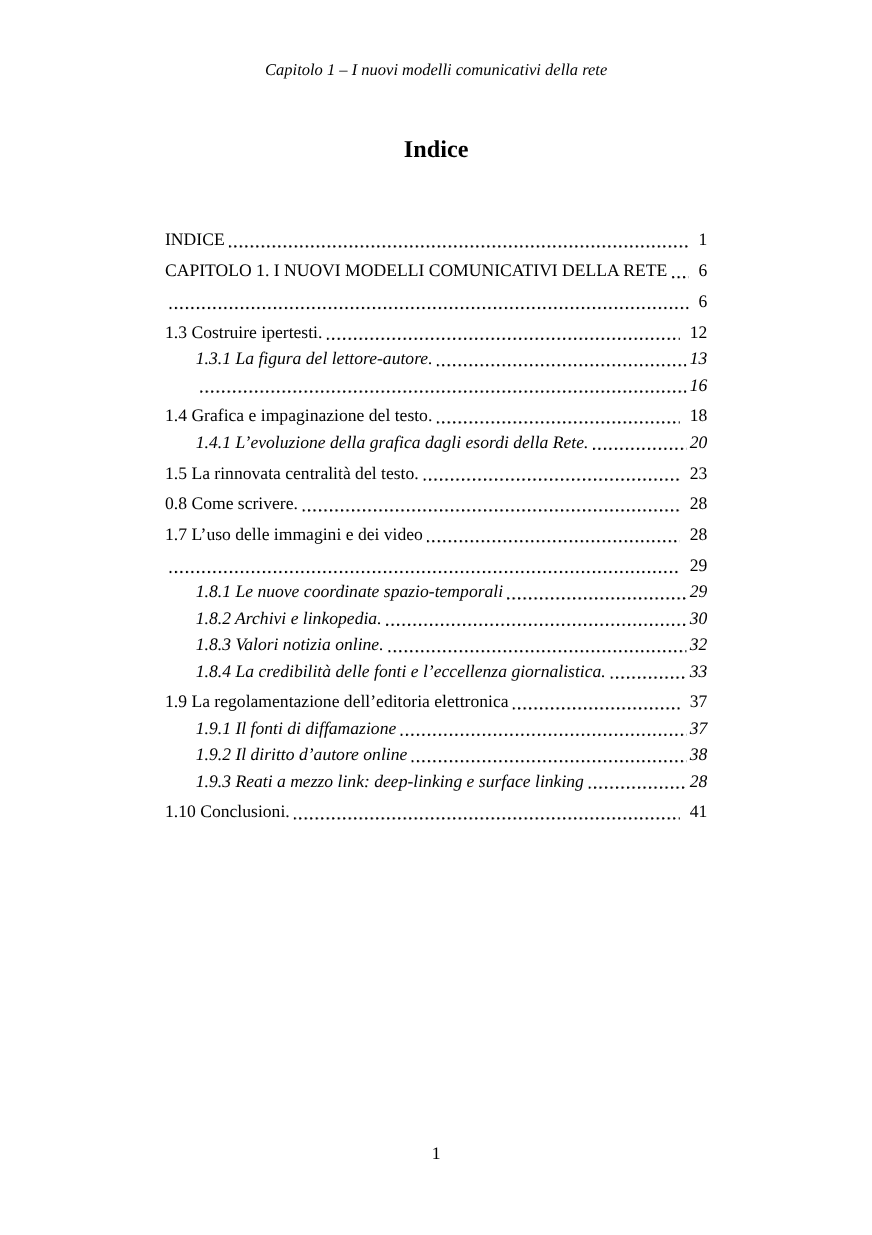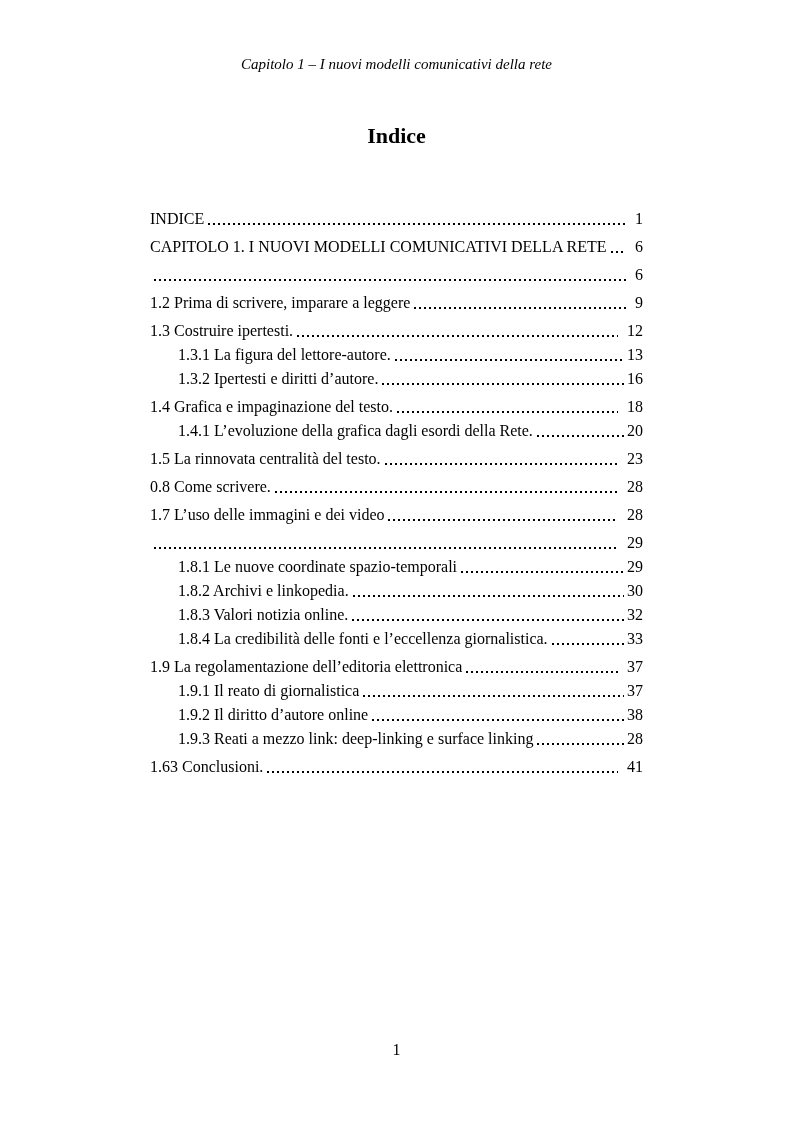--- a/index.html
+++ b/index.html
@@ -47,20 +47,21 @@
     display: flex;
     align-items: baseline;
     font-size: 16px;
     line-height: 24px;
   }
   .toc-row.lvl0:not(:first-child) {
     margin-top: 4px;
   }
   .toc-row.lvl1 {
     padding-left: 28px;
+    font-style: italic;
   }
   .toc-text {
     white-space: nowrap;
   }
   .toc-dots {
     flex: 1;
     align-self: stretch;
     position: relative;
     margin: 0 1px;
     min-width: 12px;
@@ -109,36 +110,30 @@
       <div class="toc-row lvl0">
         <span class="toc-text">CAPITOLO 1. I NUOVI MODELLI COMUNICATIVI DELLA RETE</span>
         <span class="toc-dots"></span>
         <span class="toc-page">6</span>
       </div>
       <div class="toc-row lvl0">
         <span class="toc-dots"></span>
         <span class="toc-page">6</span>
       </div>
       <div class="toc-row lvl0">
-        <span class="toc-text">1.2 Prima di scrivere, imparare a leggere</span>
-        <span class="toc-dots"></span>
-        <span class="toc-page">9</span>
-      </div>
-      <div class="toc-row lvl0">
         <span class="toc-text">1.3 Costruire ipertesti.</span>
         <span class="toc-dots"></span>
         <span class="toc-page">12</span>
       </div>
       <div class="toc-row lvl1">
         <span class="toc-text">1.3.1 La figura del lettore-autore.</span>
         <span class="toc-dots"></span>
         <span class="toc-page">13</span>
       </div>
       <div class="toc-row lvl1">
-        <span class="toc-text">1.3.2 Ipertesti e diritti d’autore.</span>
         <span class="toc-dots"></span>
         <span class="toc-page">16</span>
       </div>
       <div class="toc-row lvl0">
         <span class="toc-text">1.4 Grafica e impaginazione del testo.</span>
         <span class="toc-dots"></span>
         <span class="toc-page">18</span>
       </div>
       <div class="toc-row lvl1">
         <span class="toc-text">1.4.1 L’evoluzione della grafica dagli esordi della Rete.</span>
@@ -183,35 +178,35 @@
         <span class="toc-text">1.8.4 La credibilità delle fonti e l’eccellenza giornalistica.</span>
         <span class="toc-dots"></span>
         <span class="toc-page">33</span>
       </div>
       <div class="toc-row lvl0">
         <span class="toc-text">1.9 La regolamentazione dell’editoria elettronica</span>
         <span class="toc-dots"></span>
         <span class="toc-page">37</span>
       </div>
       <div class="toc-row lvl1">
-        <span class="toc-text">1.9.1 Il reato di giornalistica</span>
+        <span class="toc-text">1.9.1 Il fonti di diffamazione</span>
         <span class="toc-dots"></span>
         <span class="toc-page">37</span>
       </div>
       <div class="toc-row lvl1">
         <span class="toc-text">1.9.2 Il diritto d’autore online</span>
         <span class="toc-dots"></span>
         <span class="toc-page">38</span>
       </div>
       <div class="toc-row lvl1">
         <span class="toc-text">1.9.3 Reati a mezzo link: deep-linking e surface linking</span>
         <span class="toc-dots"></span>
         <span class="toc-page">28</span>
       </div>
       <div class="toc-row lvl0">
-        <span class="toc-text">1.63 Conclusioni.</span>
+        <span class="toc-text">1.10 Conclusioni.</span>
         <span class="toc-dots"></span>
         <span class="toc-page">41</span>
       </div>
     </div>
 
   <div class="page-footer">1</div>
 </div>
 
 </body></html>

